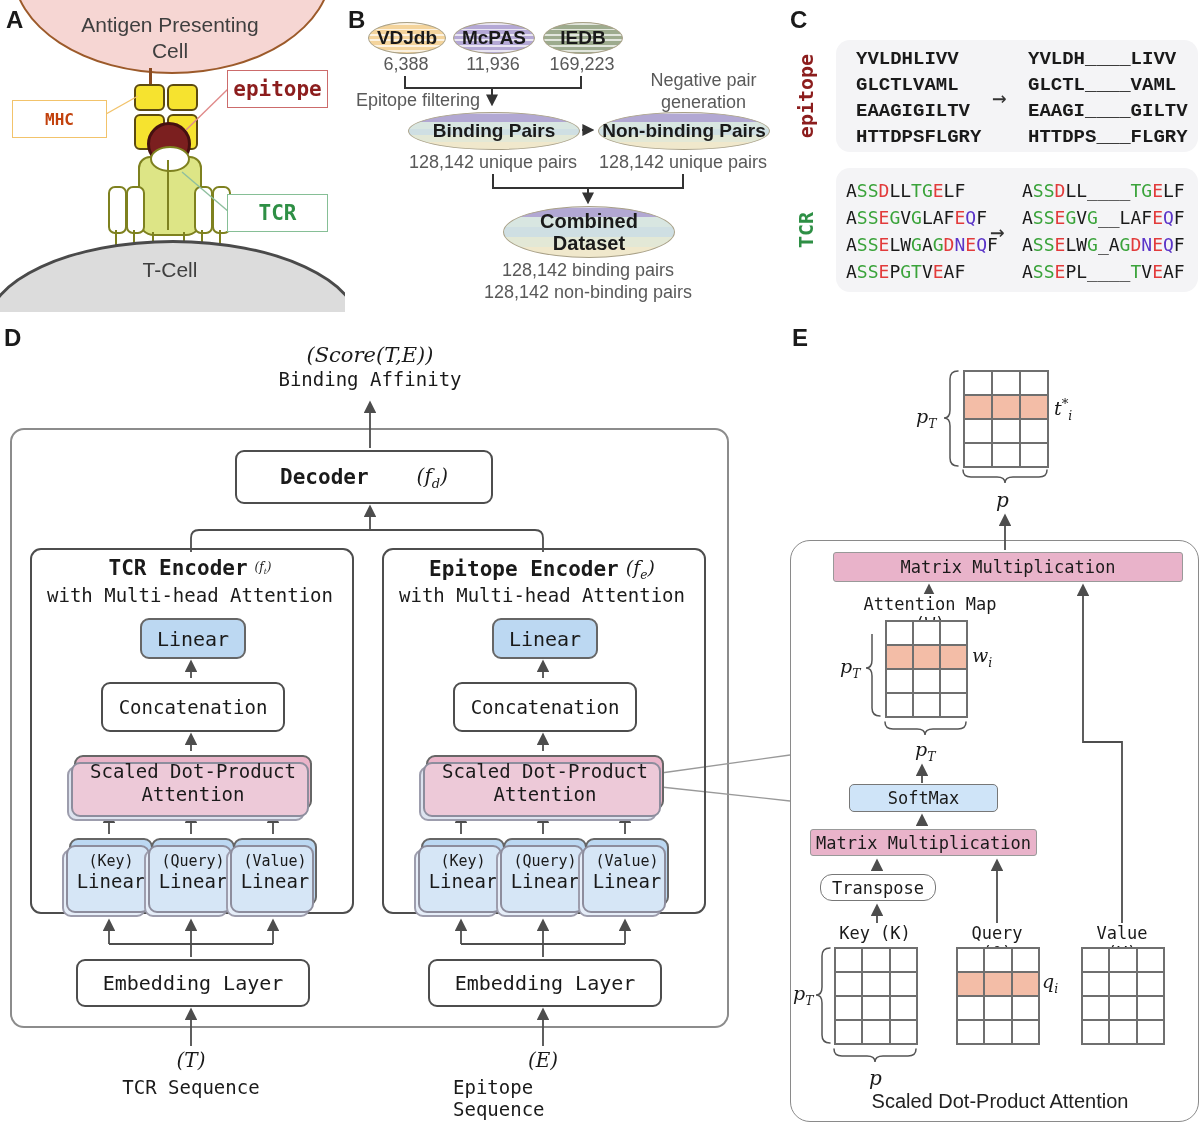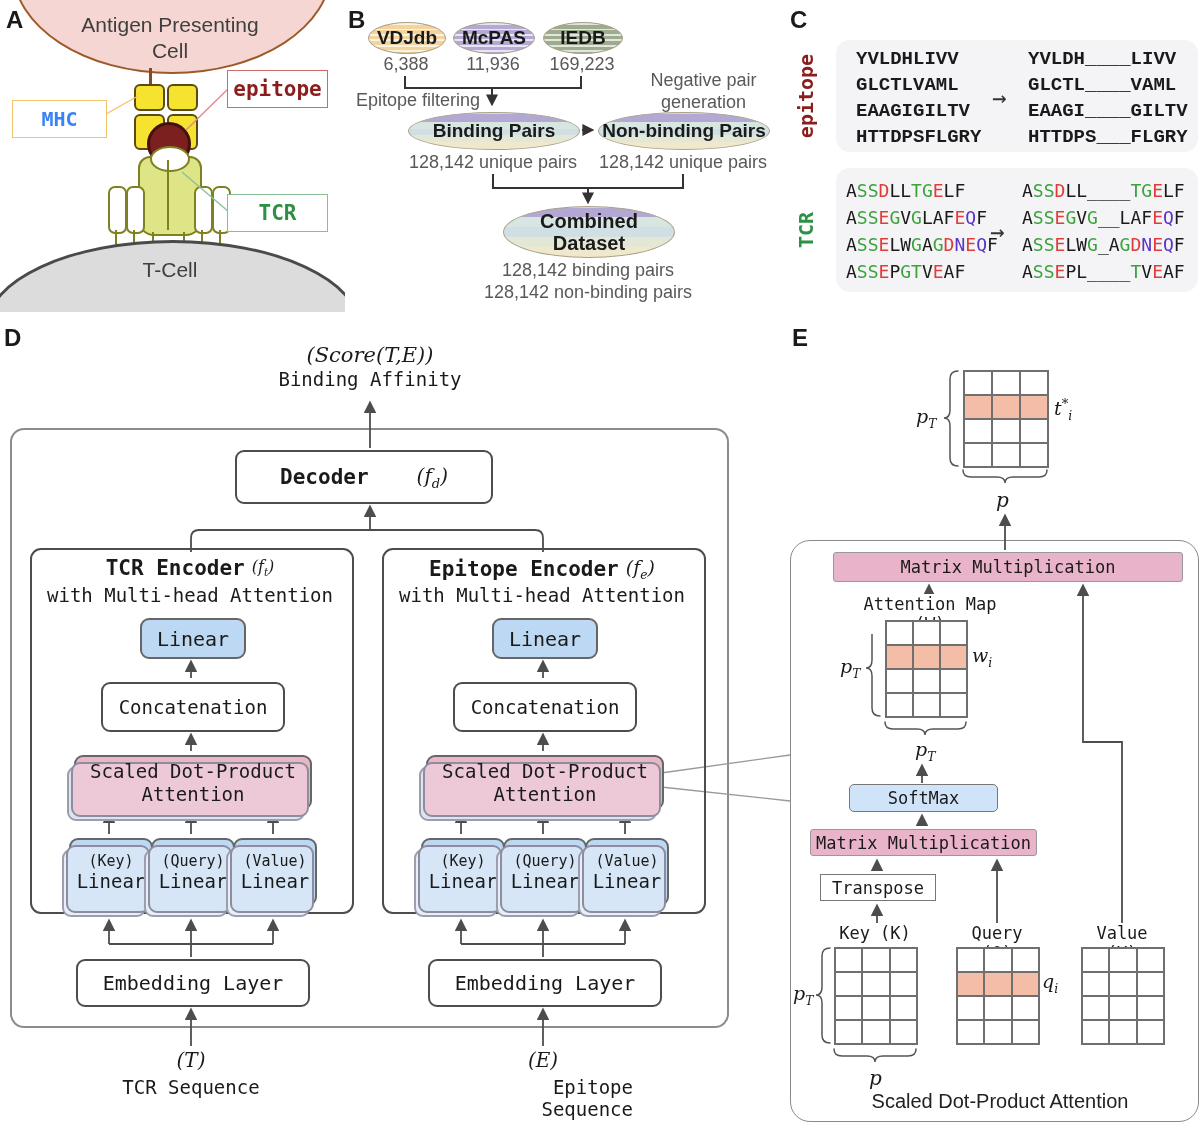--- a/index.html
+++ b/index.html
@@ -155,21 +155,21 @@
 
     <div class="abs" style="left:-15px;top:240px;width:370px;height:170px;border-radius:50%;background:#dcdcdc;border:3px solid #4a4a4a;"></div>
     <div class="abs sans" style="left:100px;top:258px;width:140px;text-align:center;font-size:21px;color:#3f3f3f;">T-Cell</div>
 
     <svg class="abs" width="345" height="312" style="left:0;top:0;">
       <line x1="106" y1="114" x2="138" y2="96" stroke="#f2c36b" stroke-width="1.4"></line>
       <line x1="229" y1="88" x2="186" y2="130" stroke="#e08a8a" stroke-width="1.4"></line>
       <line x1="229" y1="212" x2="182" y2="172" stroke="#8fbf9f" stroke-width="1.4"></line>
     </svg>
 
-    <div class="abs ctr b" style="left:12px;top:100px;width:93px;height:36px;border:1.5px solid #f2c36b;background:#fff;font-size:20px;color:#3b82f6;">
+    <div class="abs ctr b" style="left:12px;top:100px;width:93px;height:36px;border:1.5px solid #f2c36b;background:#fff;font-size:16px;color:#c2410c;">
       <span>MHC</span>
       </div>
     <div class="abs ctr b" style="left:227px;top:70px;width:99px;height:36px;border:1.5px solid #cc6b6b;background:#fff;font-size:21px;color:#8c1d1d;">
       <span>epitope</span>
       </div>
     <div class="abs ctr b" style="left:227px;top:194px;width:99px;height:36px;border:1.5px solid #86bf96;background:#fff;font-size:21px;color:#2e8f45;">
       <span>TCR</span>
       </div>
   </div>
   <div class="abs plabel" style="left:6px;top:6px;">A</div>
@@ -239,21 +239,21 @@
   <div class="abs" style="left:10px;top:428px;width:715px;height:596px;border:2px solid #8c8c8c;border-radius:14px;z-index:1;"></div>
 
   <div class="node" style="left:235px;top:450px;width:254px;height:50px;font-size:21px;gap:8px;">
     <span class="b">Decoder</span>
     <span class="math" style="font-size:20px;margin-left:40px;"><span>(f</span><sub>d</sub><span>)</span></span>
   </div>
 
   <div class="abs" style="left:30px;top:548px;width:320px;height:362px;border:2.6px solid #4d4d4d;border-radius:11px;z-index:2;background:transparent;"></div>
   <div class="abs ctr" style="left:30px;top:556px;width:320px;font-size:21px;gap:7px;z-index:3;">
     <span class="b">TCR Encoder</span>
-    <span class="math" style="font-size:16px;text-align:center;"><span>(f</span><sub>t</sub><span>)</span></span>
+    <span class="math" style="font-size:12px;text-align:center;"><span>(f</span><sub>t</sub><span>)</span></span>
   </div>
   <div class="abs" style="left:30px;top:584px;width:320px;text-align:center;font-size:19px;z-index:3;">with Multi-head Attention</div>
   <div class="node blue" style="left:140px;top:618px;width:102px;height:37px;font-size:20px;">
     <span>Linear</span>
     </div>
   <div class="node" style="left:101px;top:682px;width:180px;height:46px;font-size:19px;border-width:2px;">
     <span>Concatenation</span>
     </div>
   <div class="node pinkbox stackpink" style="left:74px;top:755px;width:234px;height:51px;font-size:19px;line-height:1.2;flex-direction:column;">
     <div>Scaled Dot-Product</div>
@@ -302,21 +302,21 @@
       <div style="font-size:19px;">Linear</div>
     </div>
   <div class="node blue stackblue col" style="left:585px;top:838px;width:80px;height:64px;line-height:1.2;flex-direction:column;">
     <div style="font-size:15px;">(Value)</div>
       <div style="font-size:19px;">Linear</div>
     </div>
   <div class="node" style="left:428px;top:959px;width:230px;height:44px;font-size:20px;">
     <span>Embedding Layer</span>
     </div>
   <div class="abs math" style="left:473px;top:1048px;width:140px;text-align:center;font-size:20px;z-index:3;">(E)</div>
-  <div class="abs mono" style="left:453px;top:1076px;width:180px;text-align:right;font-size:19px;z-index:3;">Epitope Sequence</div>
+  <div class="abs mono" style="left:453px;top:1076px;width:180px;text-align:left;font-size:19px;z-index:3;">Epitope Sequence</div>
 
   <div class="abs plabel" style="left:792px;top:324px;">E</div>
   <div class="mgrid" style="left:963px;top:370px;width:84px;height:96px;">
       <div class="cell"></div>
       <div class="cell"></div>
       <div class="cell"></div>
       <div class="cell hl"></div>
       <div class="cell hl"></div>
       <div class="cell hl"></div>
       <div class="cell"></div>
@@ -351,21 +351,21 @@
     </div>
   <div class="abs math" style="left:840px;top:655px;font-size:19px;z-index:3;"><span>p</span><sub>T</sub></div>
   <div class="abs math" style="left:972px;top:644px;font-size:19px;z-index:3;"><span>w</span><sub>i</sub></div>
   <div class="abs math" style="left:915px;top:738px;font-size:19px;z-index:3;"><span>p</span><sub>T</sub></div>
   <div class="node thin softblue" style="left:849px;top:784px;width:147px;height:26px;font-size:17px;">
     <span>SoftMax</span>
     </div>
   <div class="bar" style="left:810px;top:829px;width:225px;height:25px;">
     <span>Matrix Multiplication</span>
     </div>
-  <div class="node thin" style="left:820px;top:874px;width:114px;height:25px;font-size:17px;border-radius:0;">
+  <div class="node thin" style="left:820px;top:874px;width:114px;height:25px;font-size:17px;border-radius:12px;">
     <span>Transpose</span>
     </div>
   <div class="abs elabel" style="left:834px;top:923px;width:82px;text-align:center;font-size:17px;">Key (K)</div>
   <div class="abs elabel" style="left:956px;top:923px;width:82px;text-align:center;font-size:17px;">Query (Q)</div>
   <div class="abs elabel" style="left:1081px;top:923px;width:82px;text-align:center;font-size:17px;">Value (V)</div>
   <div class="mgrid" style="left:834px;top:947px;width:82px;height:96px;">
       <div class="cell"></div>
       <div class="cell"></div>
       <div class="cell"></div>
       <div class="cell"></div>

